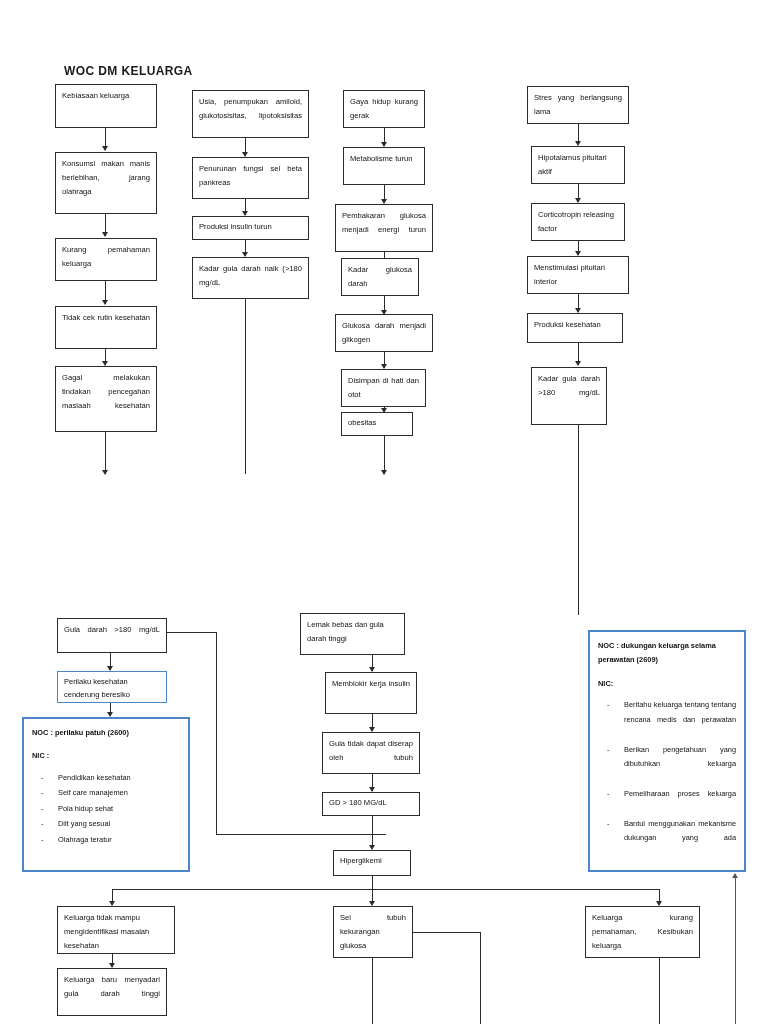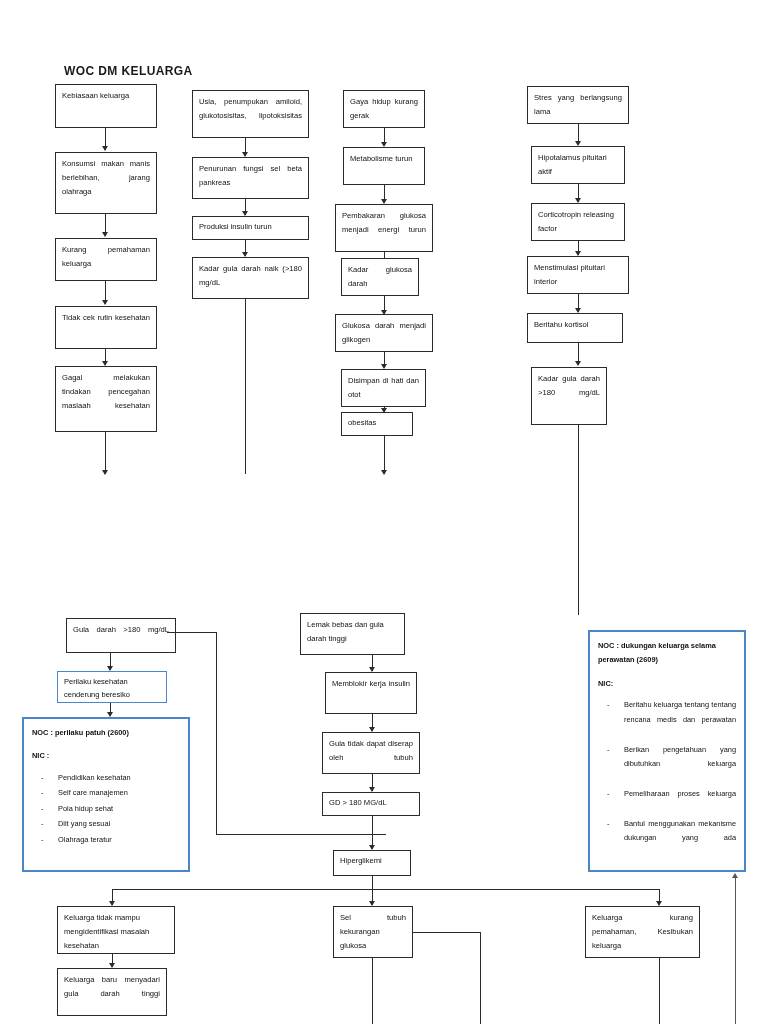--- a/index.html
+++ b/index.html
@@ -178,28 +178,28 @@
   <div class="arrow-down" style="left:575px;top:198px;"></div>
 
   <div class="box center-left" style="left:531px;top:203px;width:94px;height:38px;">Corticotropin releasing factor</div>
   <div class="vline" style="left:578px;top:241px;height:14px;"></div>
   <div class="arrow-down" style="left:575px;top:251px;"></div>
 
   <div class="box center-left" style="left:527px;top:256px;width:102px;height:38px;">Menstimulasi pituitari interior</div>
   <div class="vline" style="left:578px;top:294px;height:18px;"></div>
   <div class="arrow-down" style="left:575px;top:308px;"></div>
 
-  <div class="box center-left" style="left:527px;top:313px;width:96px;height:30px;">Beritahu kortisol</div>
+  <div class="box center-left" style="left:527px;top:313px;width:96px;height:30px;">Produksi kesehatan</div>
   <div class="vline" style="left:578px;top:343px;height:22px;"></div>
   <div class="arrow-down" style="left:575px;top:361px;"></div>
 
   <div class="box j" style="left:531px;top:367px;width:76px;height:58px;">Kadar gula darah &gt;180 mg/dL</div>
   <div class="vline" style="left:578px;top:425px;height:190px;"></div>
 
-  <div class="box j" style="left:66px;top:618px;width:110px;height:35px;">Gula darah &gt;180 mg/dL</div>
+  <div class="box j" style="left:57px;top:618px;width:110px;height:35px;">Gula darah &gt;180 mg/dL</div>
 
   <div class="hline" style="left:167px;top:632px;width:50px;"></div>
   <div class="vline" style="left:216px;top:632px;height:203px;"></div>
   <div class="hline" style="left:216px;top:834px;width:170px;"></div>
 
   <div class="vline" style="left:110px;top:653px;height:17px;"></div>
   <div class="arrow-down" style="left:107px;top:666px;"></div>
 
   <div class="bluebox thin j" style="left:57px;top:671px;width:110px;height:32px;">Perilaku kesehatan cenderung beresiko</div>
   <div class="vline" style="left:110px;top:703px;height:13px;"></div>

